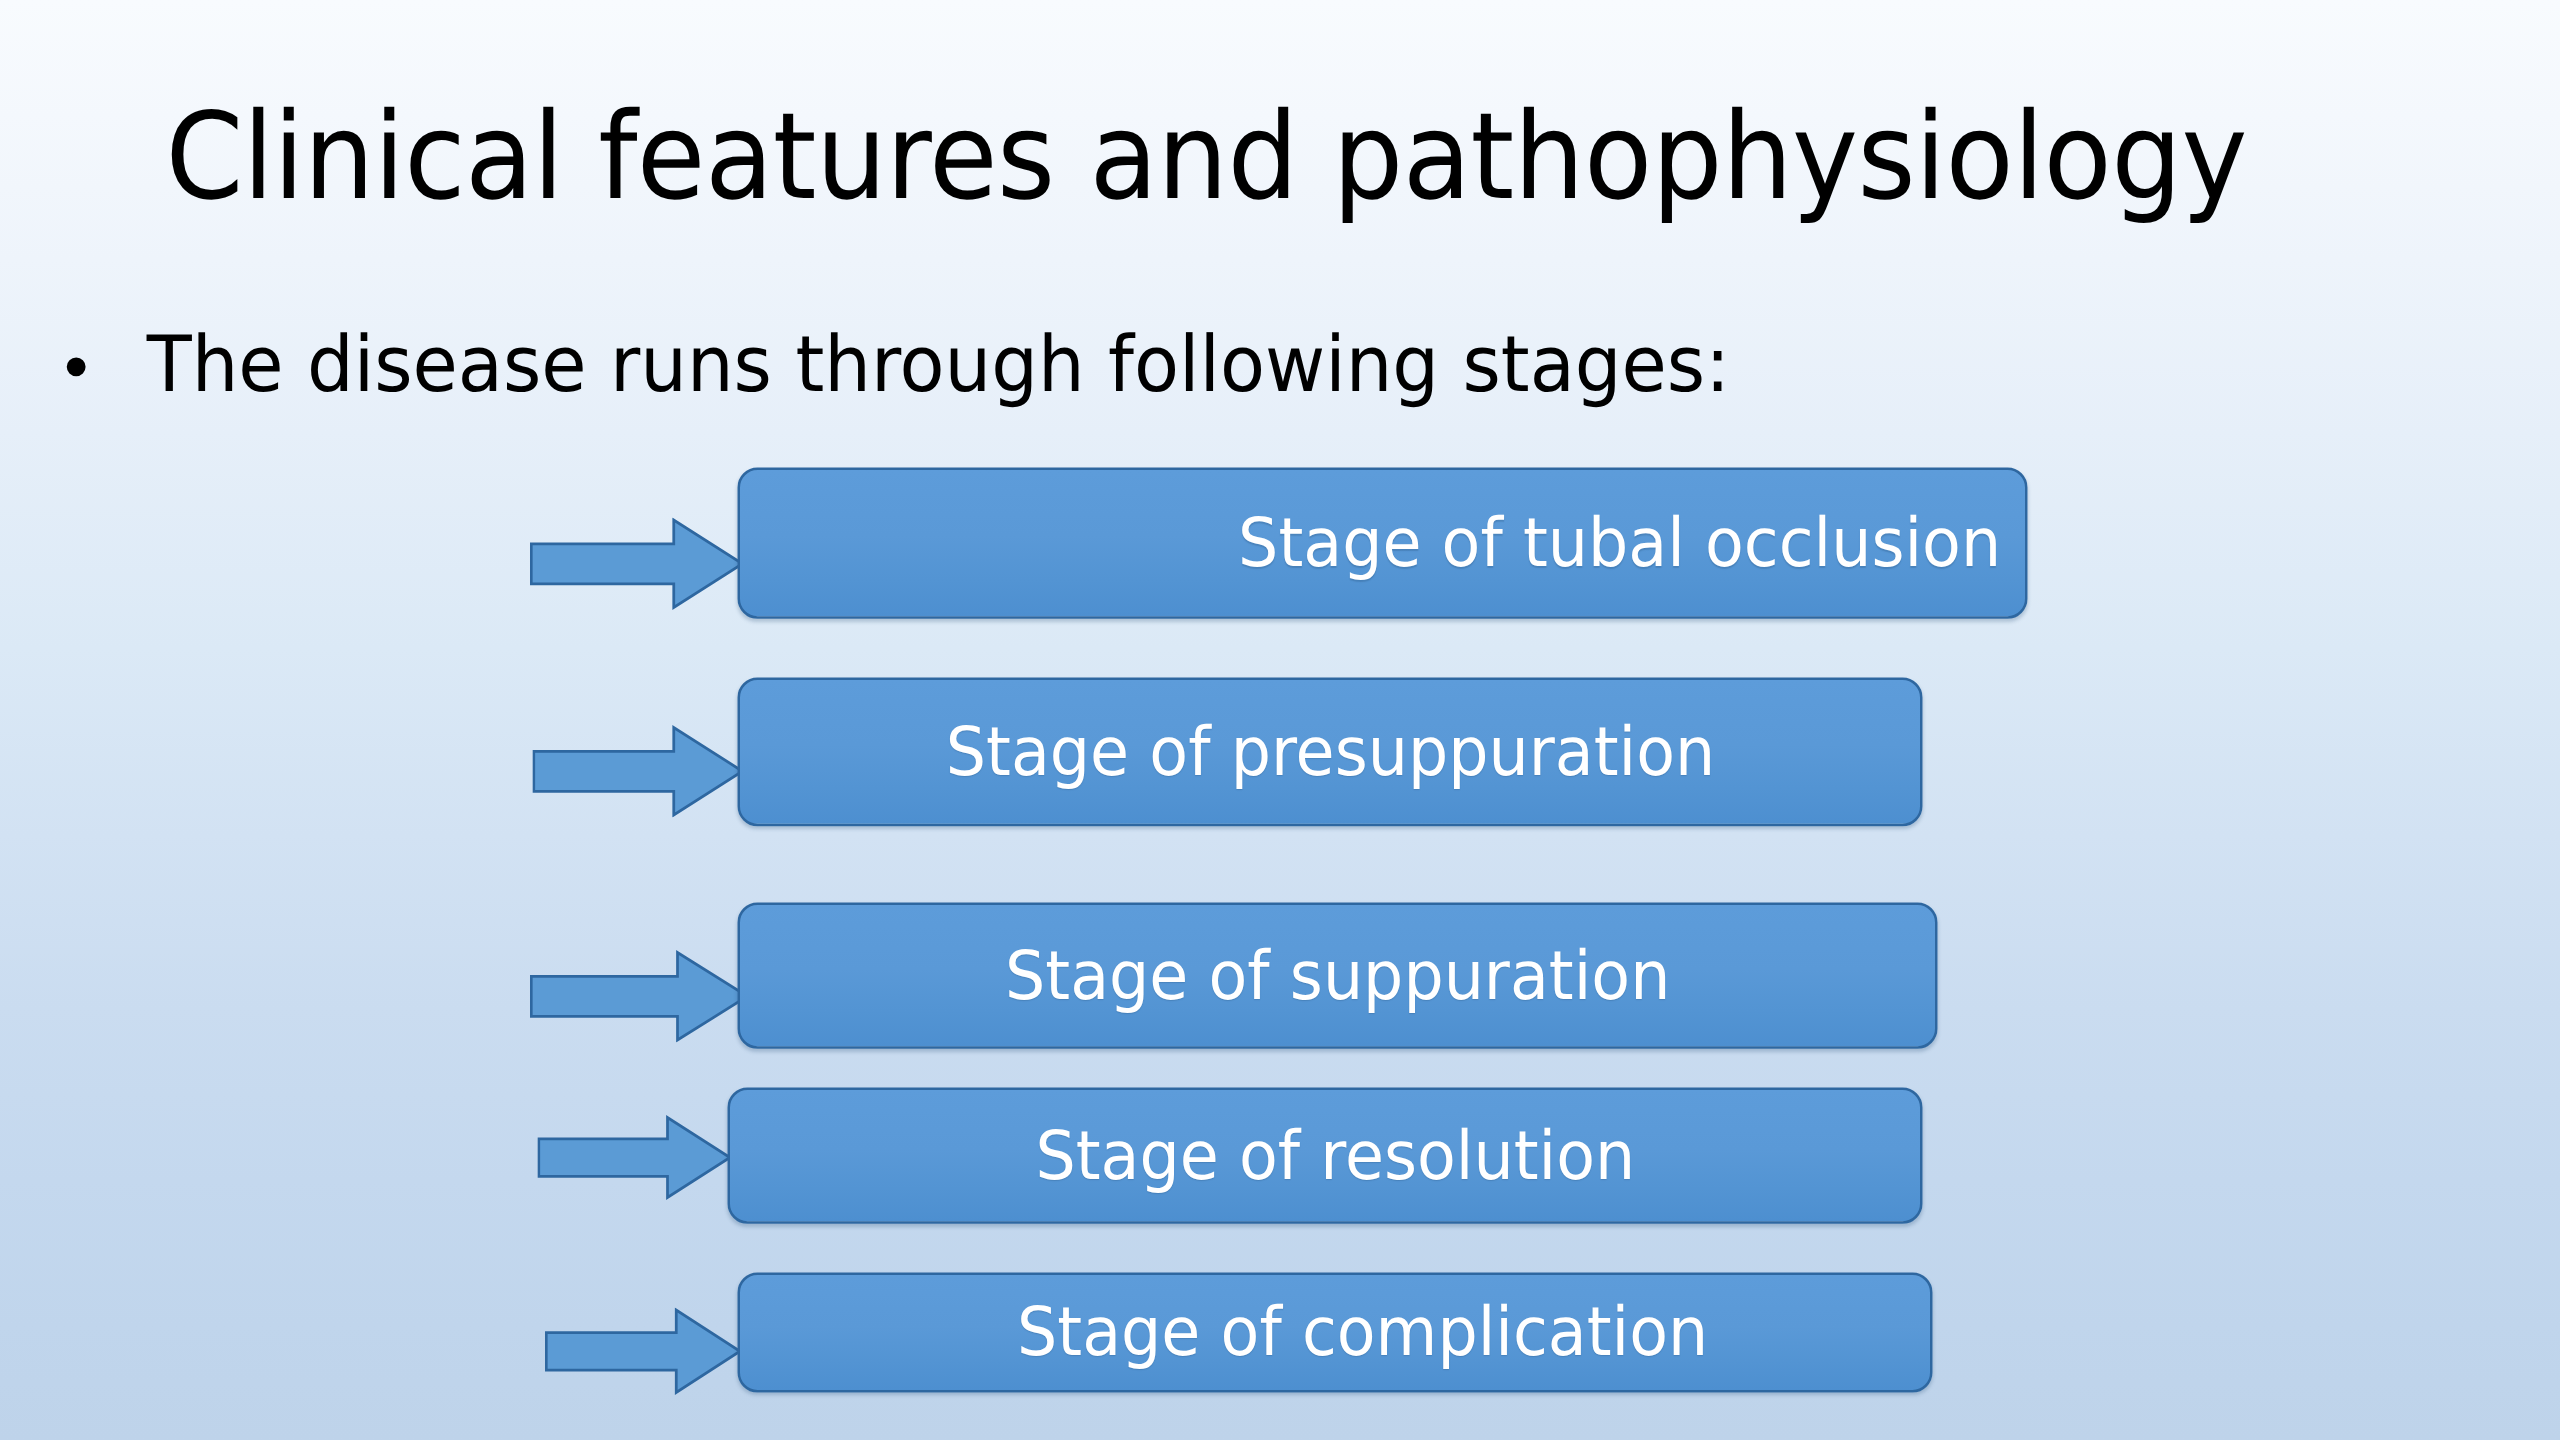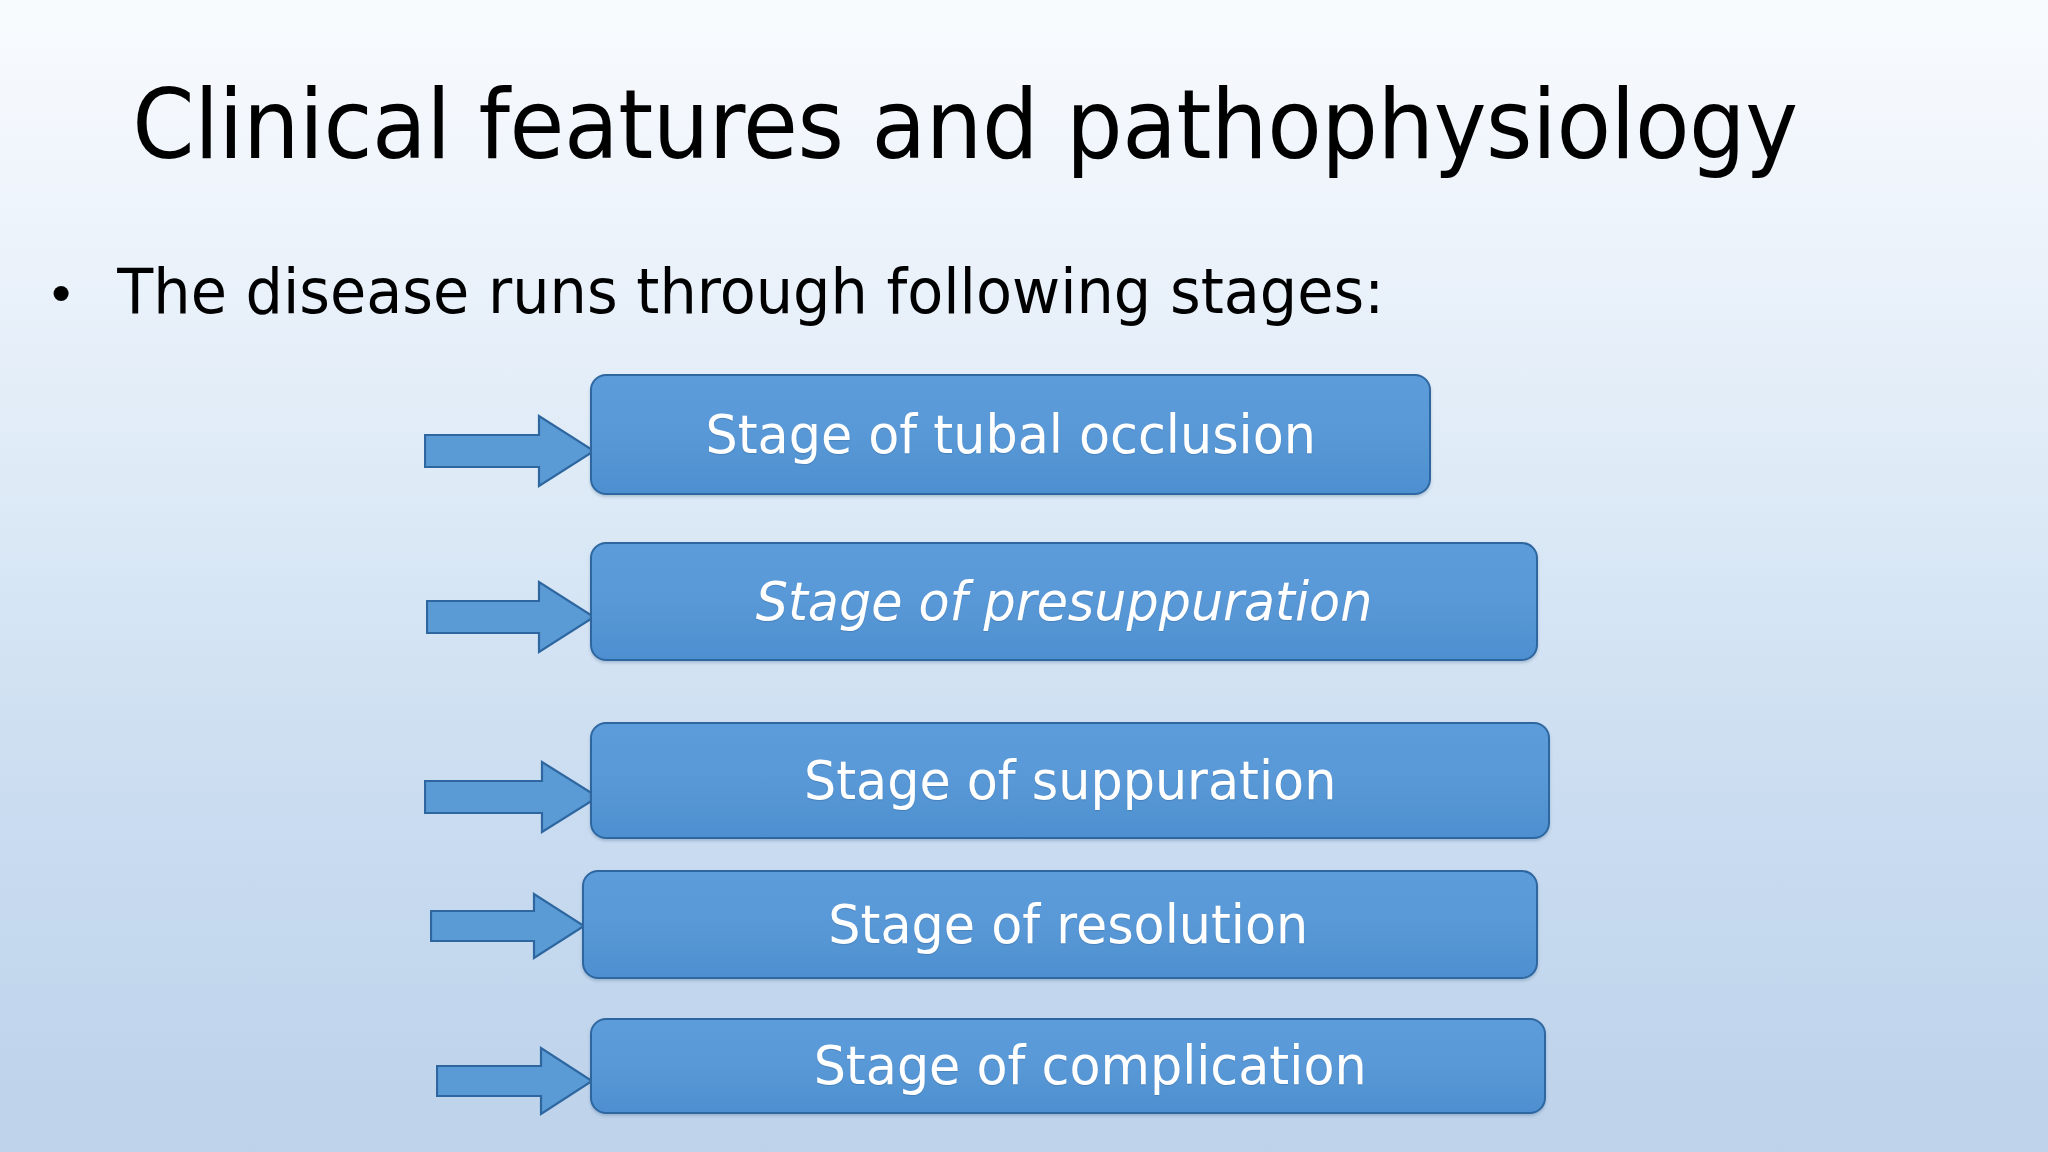--- a/index.html
+++ b/index.html
@@ -117,32 +117,32 @@
     <span id="bullet-dot">•</span>
     <span id="bullet-text">The disease runs through following stages:</span>
   </div>
 
   <div class="stage-row">
     <span class="arrow" style="left:424px; top:414px;">
       <svg width="172" height="74" viewBox="0 0 172 74">
         <path d="M1,21 L115,21 L115,2 L170,37 L115,72 L115,53 L1,53 Z" fill="#5B9BD5" stroke="#2E67A0" stroke-width="2.2" stroke-linejoin="miter"></path>
       </svg>
     </span>
-    <div class="stage-box" style="left:590px; top:374px; width:841px; height:121px;">
+    <div class="stage-box" style="left:590px; top:374px; width:1032px; height:121px;justify-content:flex-end;">
       <span class="stage-label">Stage of tubal occlusion</span>
     </div>
   </div>
 
   <div class="stage-row">
     <span class="arrow" style="left:426px; top:580px;">
       <svg width="170" height="74" viewBox="0 0 170 74">
         <path d="M1,21 L113,21 L113,2 L168,37 L113,72 L113,53 L1,53 Z" fill="#5B9BD5" stroke="#2E67A0" stroke-width="2.2" stroke-linejoin="miter"></path>
       </svg>
     </span>
-    <div class="stage-box" style="left:590px; top:542px; width:948px; height:119px;font-style:italic;">
+    <div class="stage-box" style="left:590px; top:542px; width:948px; height:119px;">
       <span class="stage-label">Stage of presuppuration</span>
     </div>
   </div>
 
   <div class="stage-row">
     <span class="arrow" style="left:424px; top:760px;">
       <svg width="176" height="74" viewBox="0 0 176 74">
         <path d="M1,21 L118,21 L118,2 L174,37 L118,72 L118,53 L1,53 Z" fill="#5B9BD5" stroke="#2E67A0" stroke-width="2.2" stroke-linejoin="miter"></path>
       </svg>
     </span>

